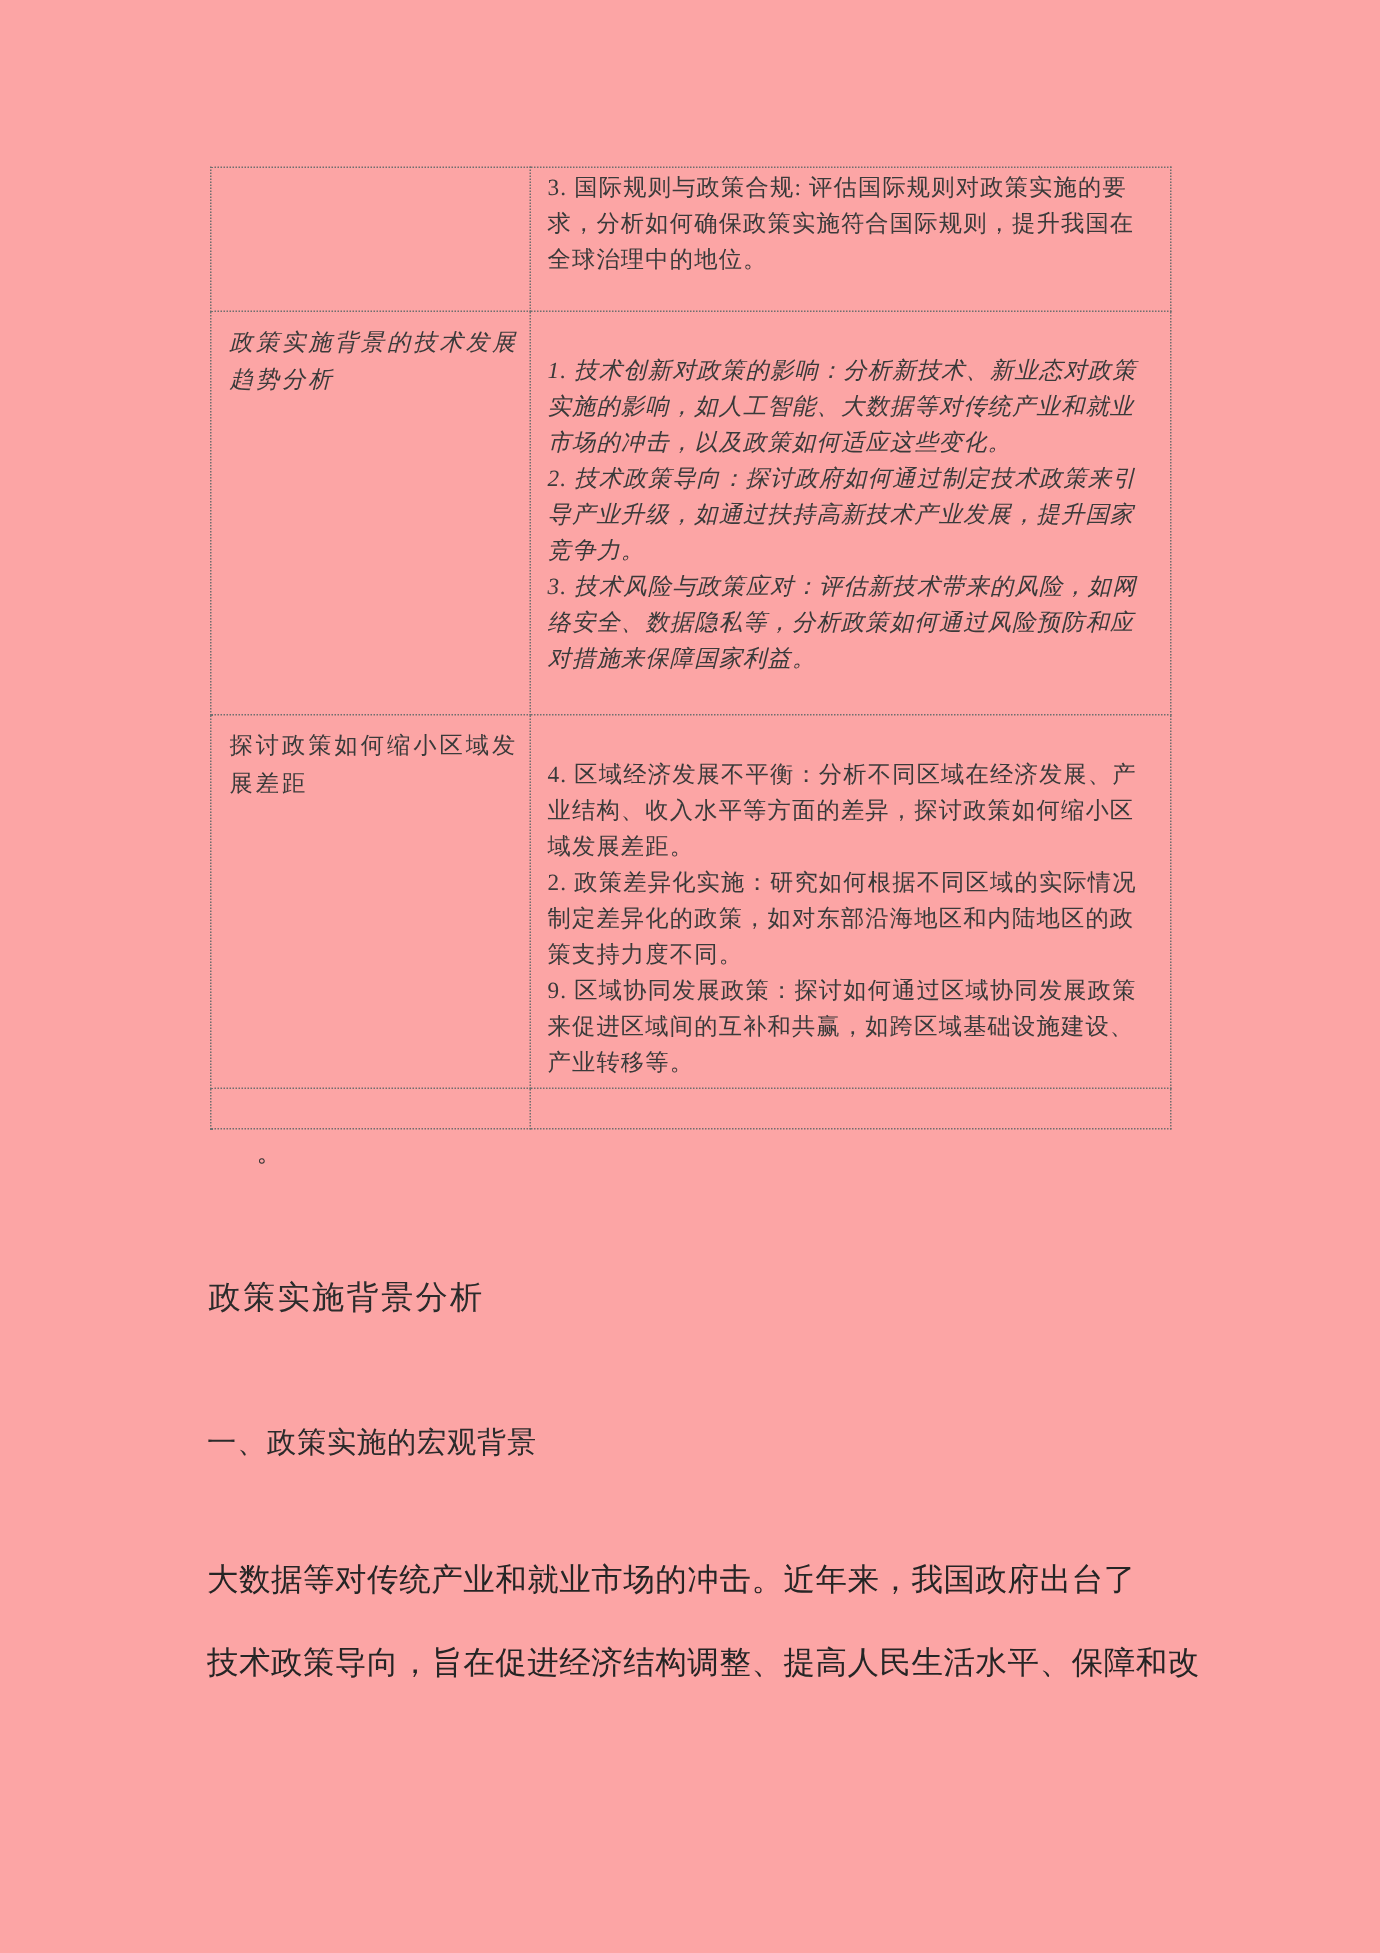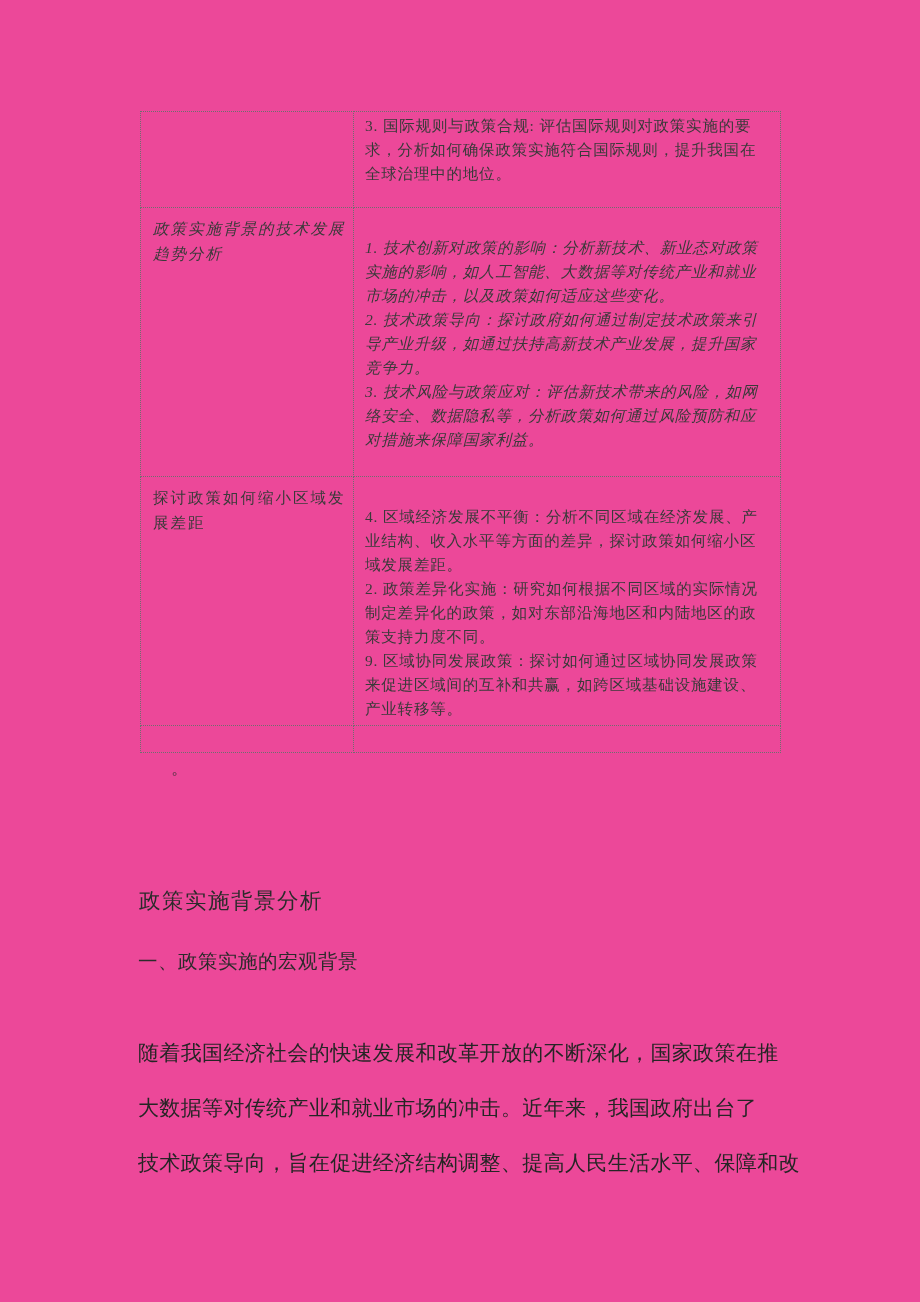--- a/index.html
+++ b/index.html
@@ -6,21 +6,21 @@
   html, body { background: #ffffff; }
   body {
     font-family: "Liberation Serif", "DejaVu Serif", serif;
     width: 920px; height: 1302px;
     position: relative;
     overflow: hidden;
   }
   .page {
     position: absolute; top: 0; left: 0;
     width: 920px; height: 1302px;
-    background: #ec4899;
+    background: #fca5a5;
   }
 
   
   .doc-table-wrap {
     position: absolute; top: 111px; left: 140px; width: 640px;
   }
   table.doc-table {
     width: 640px;
     border-collapse: collapse;
     table-layout: fixed;
@@ -50,21 +50,21 @@
   tr.row-3 { height: 238px; }
   tr.row-4 { height: 27px; }
   .cell-item { margin: 0; }
 
   
   .stray-period {
     position: absolute; top: 757px; left: 171px;
     font-size: 17px; color: #2e2e2e; line-height: 24px;
   }
   .doc-title {
-    position: absolute; top: 886px; left: 139px;
+    position: absolute; top: 850px; left: 139px;
     font-size: 21.5px; color: #2b2b2b; letter-spacing: 1.5px;
     font-weight: normal;
   }
   .section-heading {
     position: absolute; top: 948px; left: 138px;
     font-size: 19.5px; color: #2b2b2b; letter-spacing: 0.5px;
     font-weight: normal;
   }
   .body-paragraph {
     position: absolute; top: 1026px; left: 138px; width: 660px;
@@ -125,19 +125,18 @@
       </table>
   </div>
 
   <div class="stray-period">。</div>
 
   <div class="doc-title">政策实施背景分析</div>
 
   <div class="section-heading">一、政策实施的宏观背景</div>
 
   <div class="body-paragraph">
-    <div class="para-line">随着我国经济社会的快速发展和改革开放的不断深化，国家政策在推</div>
     <div class="para-line">大数据等对传统产业和就业市场的冲击。近年来，我国政府出台了</div>
     <div class="para-line">技术政策导向，旨在促进经济结构调整、提高人民生活水平、保障和改</div>
   </div>
 
 
 </div>
 
 </body></html>

